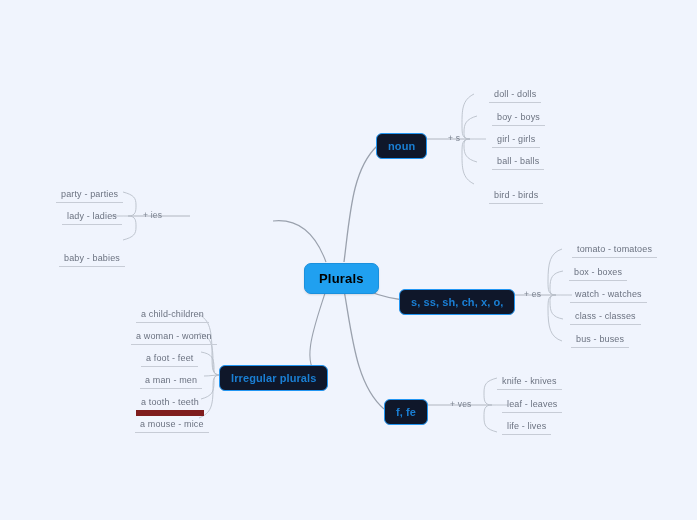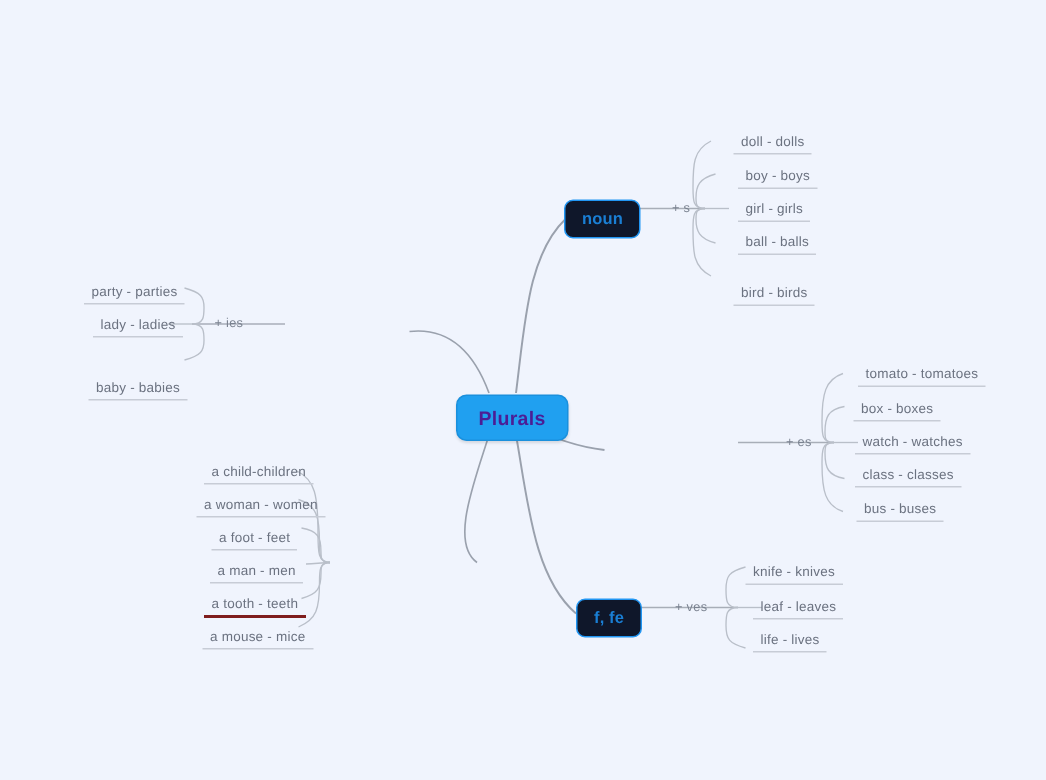--- a/index.html
+++ b/index.html
@@ -32,21 +32,21 @@
   .node {
     position: absolute;
     box-sizing: border-box;
     white-space: nowrap;
   }
   
   .node-root {
     background: #20a0f0;
     border: 1px solid #1a90dd;
     border-radius: 7px;
-    color: #4c1d95;
+    color: #000000;
     font-weight: bold;
     font-size: 13px;
     padding: 7px 14px;
     box-shadow: 0 1px 2px rgba(0,0,0,0.12);
     letter-spacing: 0.2px;
   }
   
   .node-branch {
     background: #0f172a;
     border: 1.6px solid #2196f3;
@@ -158,20 +158,23 @@
   <div class="node node-leaf" style="left:56px; top:187px; border-bottom:1px solid #c7ccd6;">
     <span>party - parties</span>
   </div>
   <div class="node node-leaf" style="left:62px; top:209px; border-bottom:1px solid #c7ccd6;">
     <span>lady - ladies</span>
   </div>
   <div class="node node-leaf" style="left:59px; top:231px; border-bottom:1px solid #c7ccd6;margin-top:20px;">
     <span>baby - babies</span>
   </div>
 
+  <div class="node node-branch" style="left:399px; top:289px;">
+    <span>s, ss, sh, ch, x, o,</span>
+  </div>
   <div class="edge-label" style="left:524px; top:289px;">+ es</div>
 
   <div class="node node-leaf" style="left:572px; top:242px; border-bottom:1px solid #c7ccd6;">
     <span>tomato - tomatoes</span>
   </div>
   <div class="node node-leaf" style="left:569px; top:265px; border-bottom:1px solid #c7ccd6;">
     <span>box - boxes</span>
   </div>
   <div class="node node-leaf" style="left:570px; top:287px; border-bottom:1px solid #c7ccd6;">
     <span>watch - watches</span>
@@ -191,33 +194,36 @@
   <div class="node node-leaf" style="left:497px; top:374px; border-bottom:1px solid #c7ccd6;">
     <span>knife - knives</span>
   </div>
   <div class="node node-leaf" style="left:502px; top:397px; border-bottom:1px solid #c7ccd6;">
     <span>leaf - leaves</span>
   </div>
   <div class="node node-leaf" style="left:502px; top:419px; border-bottom:1px solid #c7ccd6;">
     <span>life - lives</span>
   </div>
 
+  <div class="node node-branch" style="left:219px; top:365px;">
+    <span>Irregular plurals</span>
+  </div>
 
   <div class="node node-leaf" style="left:136px; top:307px; border-bottom:1px solid #c7ccd6;">
     <span>a child-children</span>
   </div>
   <div class="node node-leaf" style="left:131px; top:329px; border-bottom:1px solid #c7ccd6;">
     <span>a woman - women</span>
   </div>
   <div class="node node-leaf" style="left:141px; top:351px; border-bottom:1px solid #c7ccd6;">
     <span>a foot - feet</span>
   </div>
   <div class="node node-leaf" style="left:140px; top:373px; border-bottom:1px solid #c7ccd6;">
     <span>a man - men</span>
   </div>
-  <div class="node node-leaf" style="left:136px; top:395px; border-bottom:2px solid #7f1d1d;">
+  <div class="node node-leaf" style="left:136px; top:395px; border-bottom:6px solid #7f1d1d;">
     <span>a tooth - teeth</span>
   </div>
   <div class="node node-leaf" style="left:135px; top:417px; border-bottom:1px solid #c7ccd6;">
     <span>a mouse - mice</span>
   </div>
 
 </div>
 
 </body></html>

